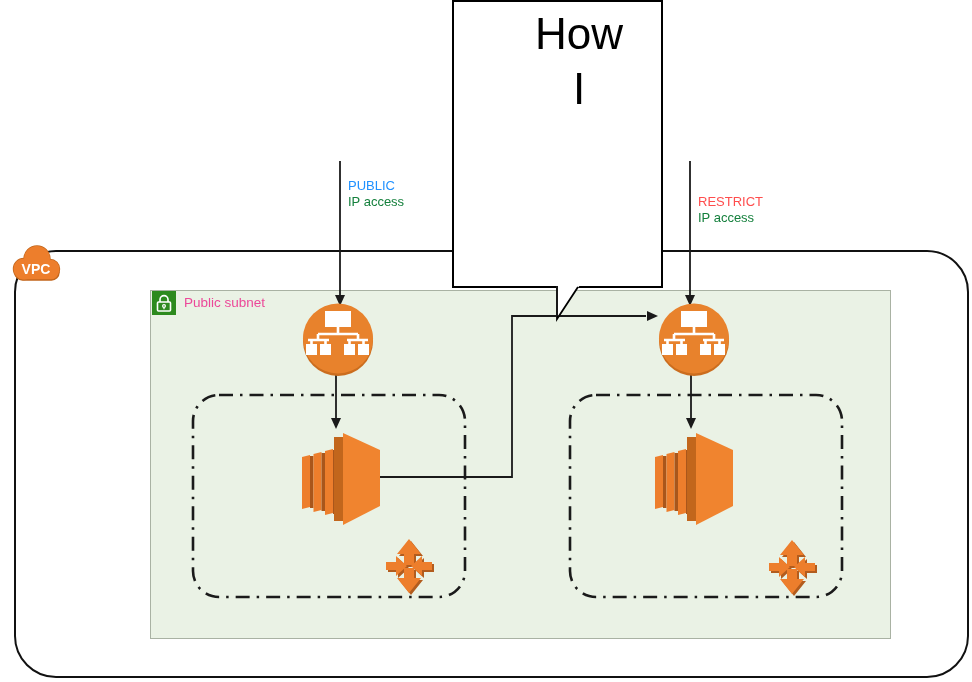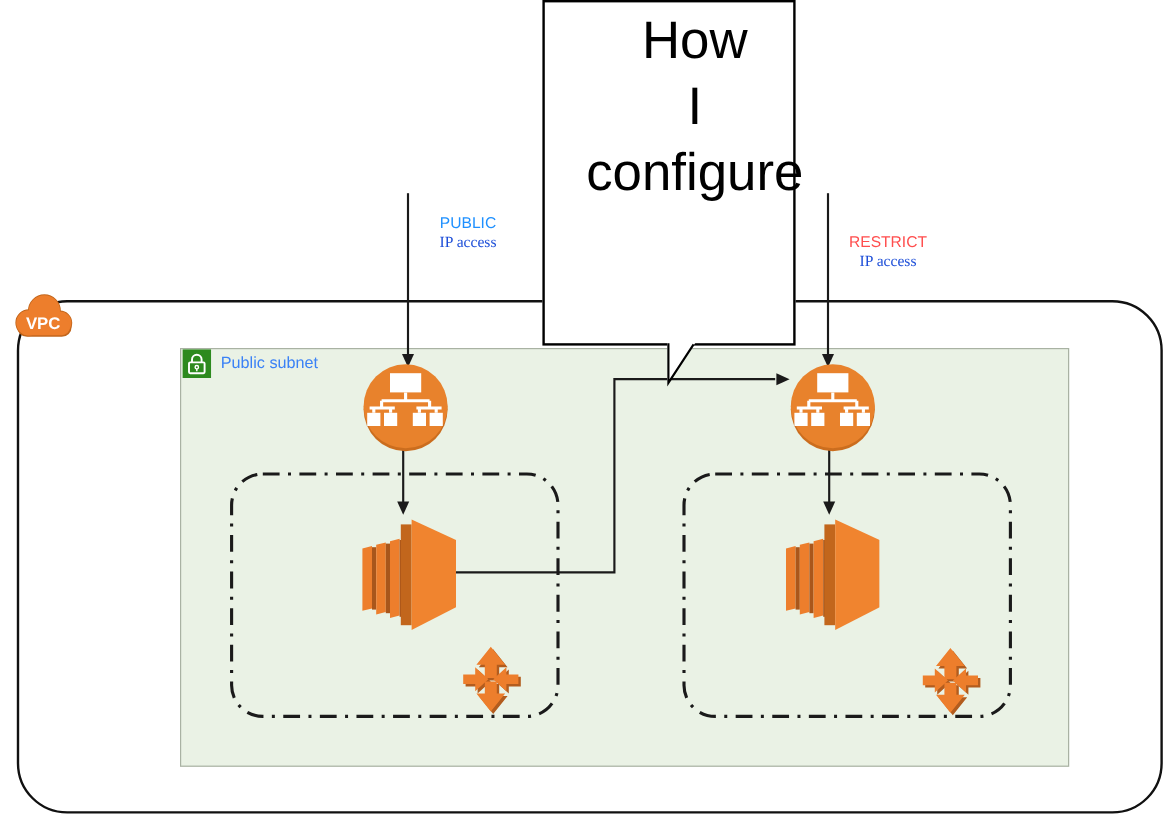--- a/index.html
+++ b/index.html
@@ -12,31 +12,31 @@
   .vpc-box{
     left:14px;top:250px;width:951px;height:424px;
     border:2px solid #111;border-radius:42px;background:transparent;
   }
   
   .subnet-box{
     left:150px;top:290px;width:741px;height:349px;
     background:#eaf2e5;border:1px solid #a9b2a3;box-sizing:border-box;
   }
   .subnet-header{left:152px;top:291px;display:flex;align-items:flex-start;gap:8px;}
-  .subnet-label{color:#3b82f6;font-size:13.5px;line-height:24px;white-space:nowrap;}
+  .subnet-label{color:#ec4899;font-size:13.5px;line-height:24px;white-space:nowrap;}
   
   svg.layer{left:0;top:0;width:972px;height:682px;pointer-events:none;}
   
-  .annot{width:84px;text-align:center;font-size:13px;line-height:16px;}
+  .annot{width:84px;font-size:13px;line-height:16px;}
   .annot .t1{display:block;}
   .annot-left{left:348px;top:178px;}
   .annot-left .t1{color:#1e90ff;}
   .annot-right{left:698px;top:194px;}
   .annot-right .t1{color:#ff4d4d;}
-  .annot .t2{color:#1d4ed8;display:block;font-family:Liberation Serif, serif;}
+  .annot .t2{color:#15803d;display:block;}
   
   .bubble{
     left:452px;top:0px;width:211px;height:288px;background:#fff;
     border:2px solid #000;box-sizing:border-box;
     display:flex;flex-direction:column;align-items:center;justify-content:flex-start;
     padding-top:4px;z-index:30;padding-left:43px;
   }
   .bubble .line{font-size:44px;line-height:55px;color:#000;white-space:nowrap;}
   .bubble-tail{left:530px;top:280px;width:80px;height:48px;z-index:31;}
   
@@ -211,21 +211,20 @@
   </div>
 
   <div class="abs annot annot-right">
     <span class="t1">RESTRICT</span>
     <span class="t2">IP access</span>
   </div>
 
   <div class="abs bubble">
     <div class="line">How</div>
     <div class="line">I</div>
-    <div class="line">configure</div>
   </div>
 
   <svg class="abs bubble-tail" viewBox="530 280 80 48">
     <polygon points="556,285 556,319 580,285" fill="#ffffff"></polygon>
     <path d="M557,286 V319 L578,287" fill="none" stroke="#000" stroke-width="1.8"></path>
   </svg>
 
 </div>
 
 </body></html>

